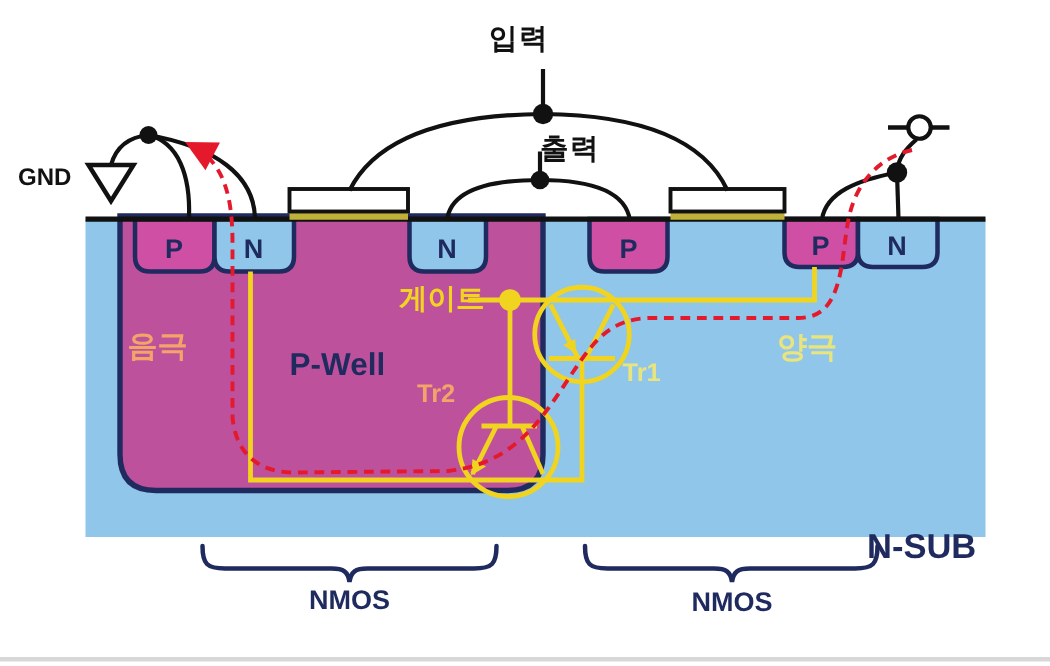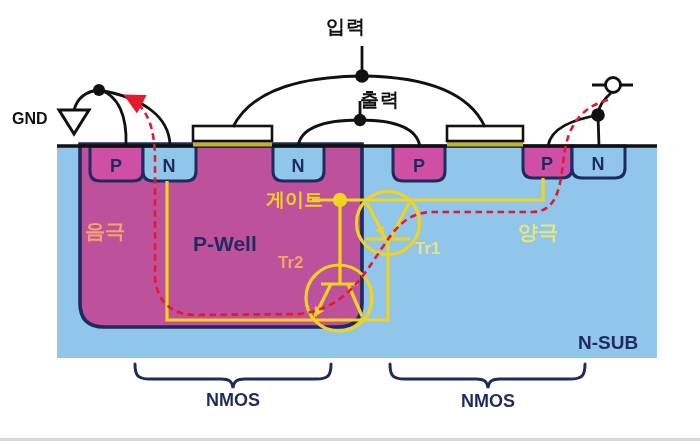--- a/index.html
+++ b/index.html
@@ -143,18 +143,18 @@
 
   <div class="lbl c-ink" style="left:12px;top:111px;font-size:16px;text-align:right;">GND</div>
   <div class="lbl c-ink ko" style="left:346px;top:17px;transform:translateX(-50%);text-align:center;">입력</div>
   <div class="lbl c-ink ko" style="left:360px;top:90px;">출력</div>
   <div class="lbl c-orange" style="left:85px;top:189px;font-size:20px;margin-top:32px;">음극</div>
   <div class="lbl c-yellow" style="left:250px;top:190px;font-size:19px;margin-left:16px;">게이트</div>
   <div class="lbl c-pale" style="left:518px;top:222px;font-size:20px;">양극</div>
   <div class="lbl c-navy" style="left:193px;top:233px;font-size:21px;">P-Well</div>
   <div class="lbl c-pale" style="left:415px;top:240px;font-size:17px;">Tr1</div>
   <div class="lbl c-orange" style="left:278px;top:254px;font-size:17px;">Tr2</div>
-  <div class="lbl c-navy" style="left:578px;top:333px;font-size:19px;">N-SUB</div>
+  <div class="lbl c-navy" style="left:578px;top:353px;font-size:23px;">N-SUB</div>
   <div class="lbl c-navy" style="left:233px;top:391px;transform:translateX(-50%);font-size:18px;">NMOS</div>
   <div class="lbl c-navy" style="left:488px;top:392px;transform:translateX(-50%);font-size:18px;">NMOS</div>
 
   <div class="bottom-frame"></div>
 </div>
 
 </body></html>

